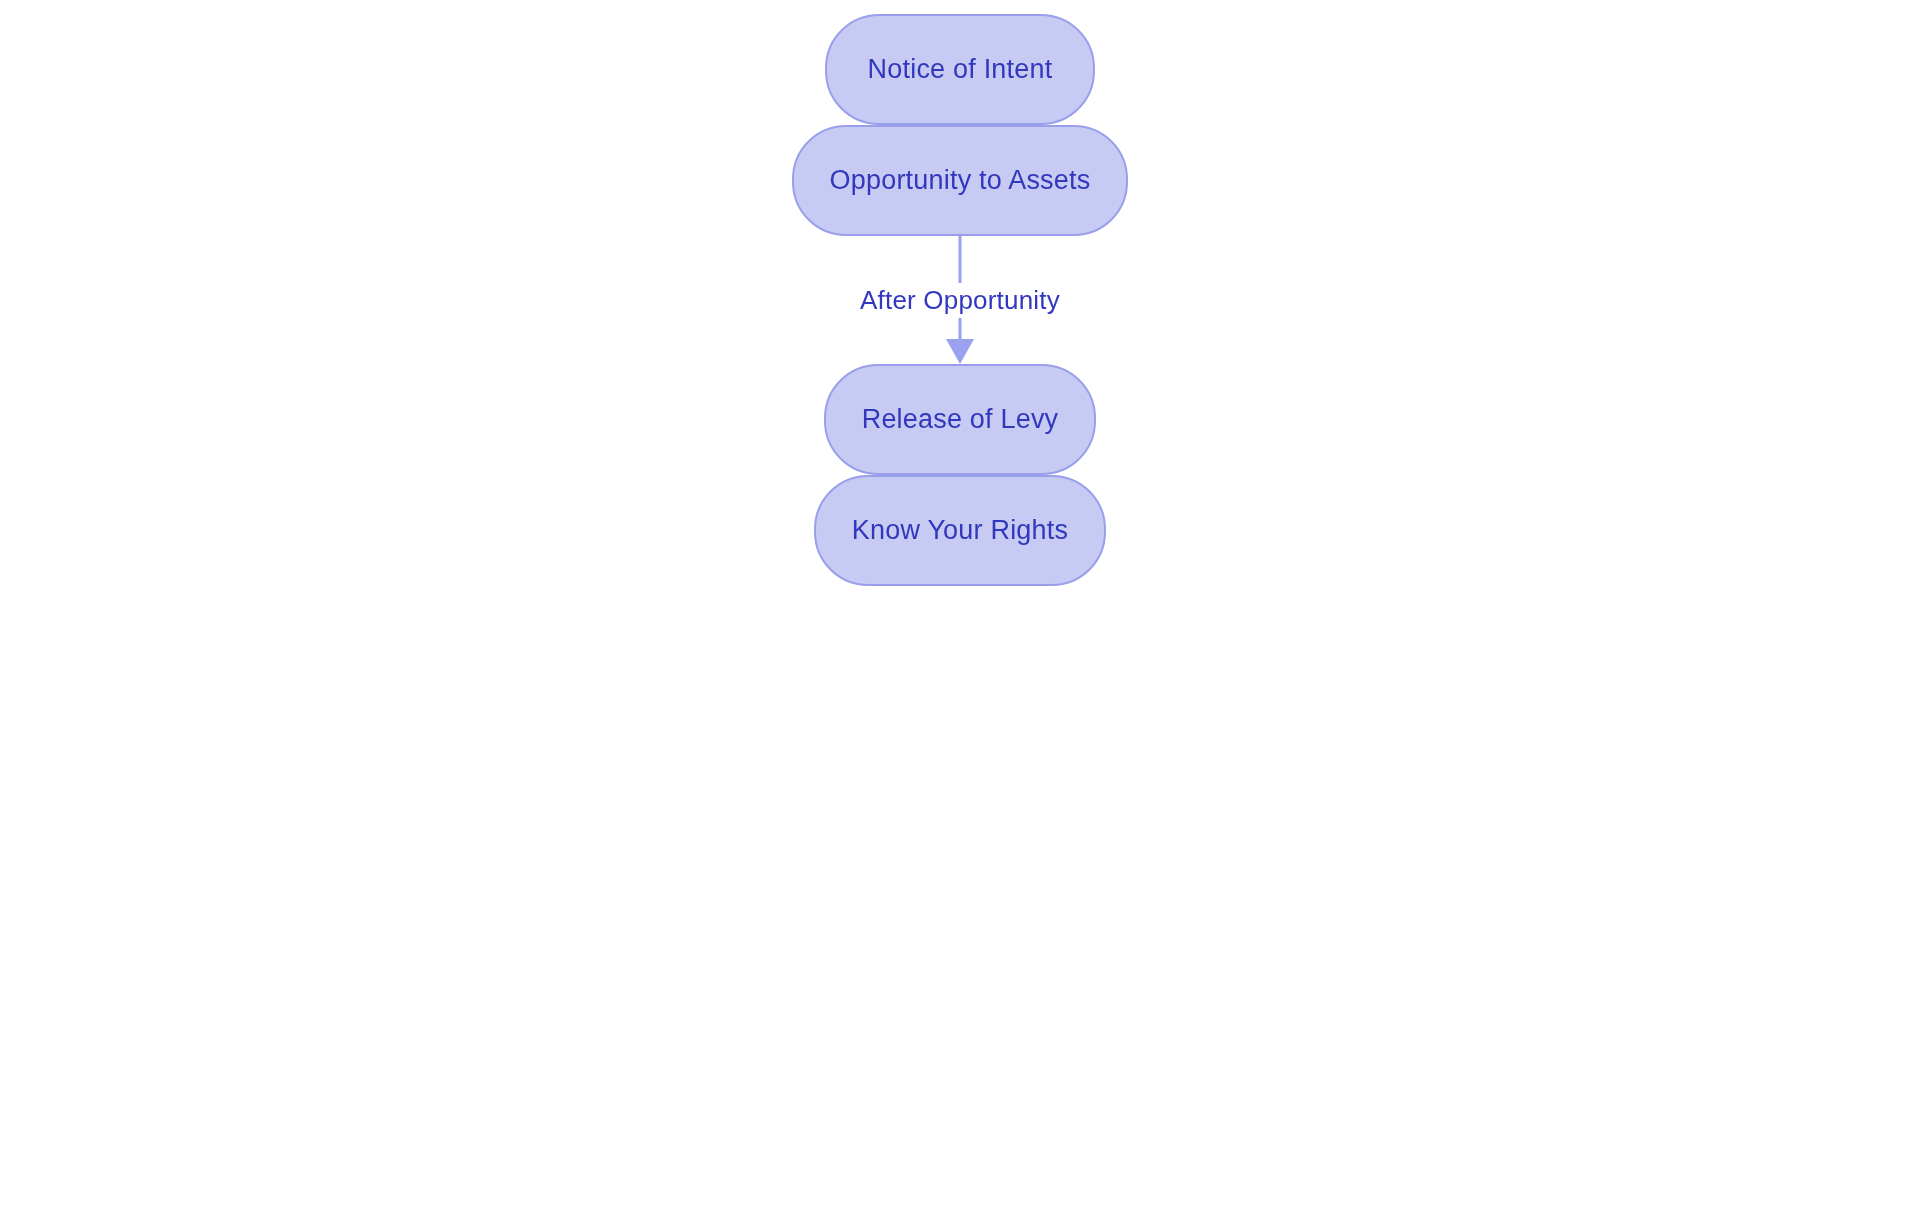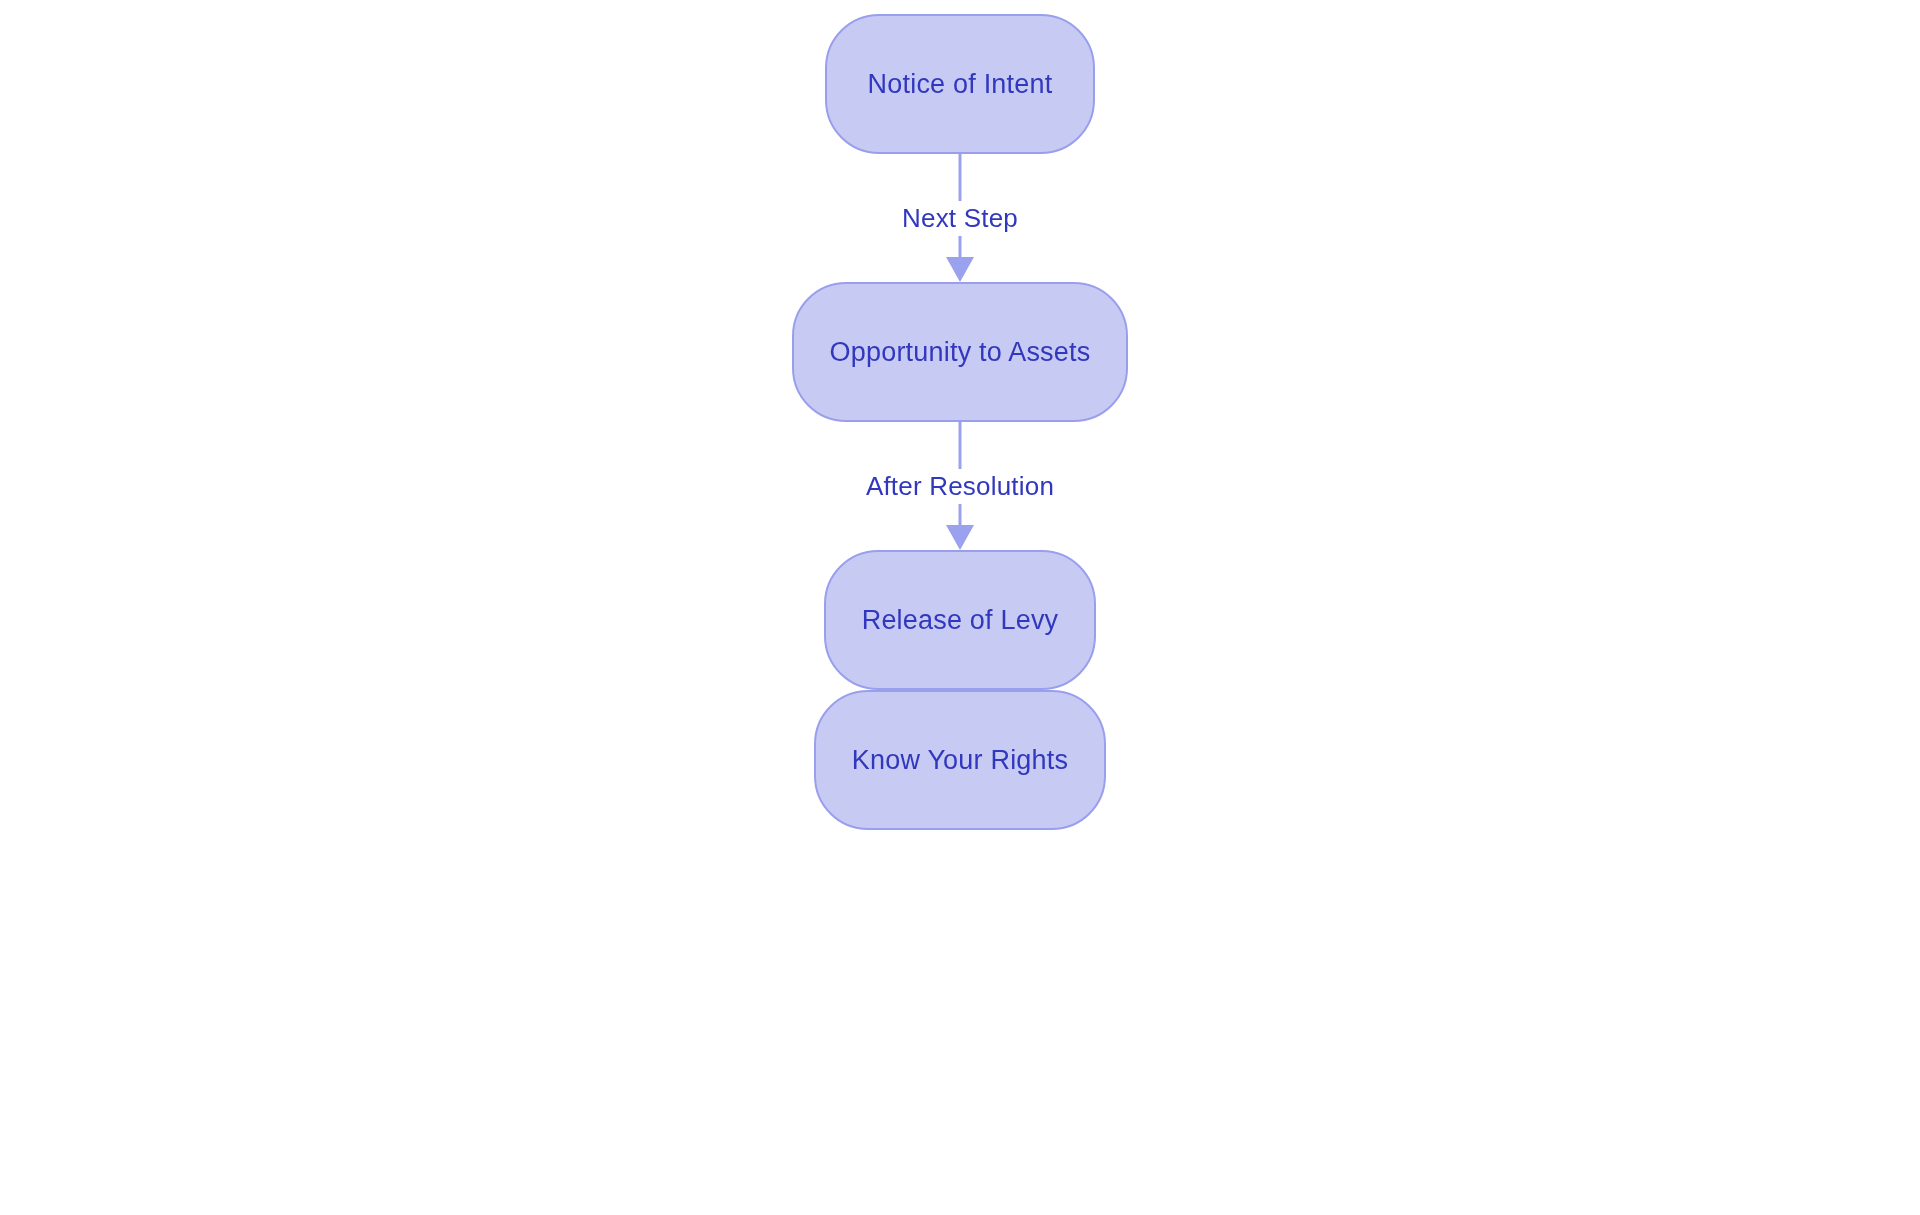--- a/index.html
+++ b/index.html
@@ -27,21 +27,21 @@
     position: absolute;
     top: 14px;
     left: 50%;
     transform: translateX(-50%);
     display: flex;
     flex-direction: column;
     align-items: center;
   }
 
   .node {
-    height: 140px;
+    height: 111px;
     min-width: 270px;
     padding: 0 36px;
     border-radius: 54px;
     background: var(--node-fill);
     border: 2px solid var(--node-border);
     display: flex;
     align-items: center;
     justify-content: center;
     flex: 0 0 auto;
   }
@@ -108,35 +108,30 @@
 <body>
 
 <div class="canvas">
 
   <div class="flow">
 
     <div class="node">
       <span class="node-label">Notice of Intent</span>
     </div>
 
-    <div class="connector">
-      <span class="line"></span>
-      <span class="edge-label">Next Step</span>
-      <span class="arrowhead"></span>
-    </div>
 
     <div class="node">
       <span class="node-label">Opportunity to Assets</span>
     </div>
 
 
 
     <div class="connector">
       <span class="line"></span>
-      <span class="edge-label">After Resolution</span>
+      <span class="edge-label">After Opportunity</span>
       <span class="arrowhead"></span>
     </div>
 
     <div class="node">
       <span class="node-label">Release of Levy</span>
     </div>
 
 
     <div class="node">
       <span class="node-label">Know Your Rights</span>

